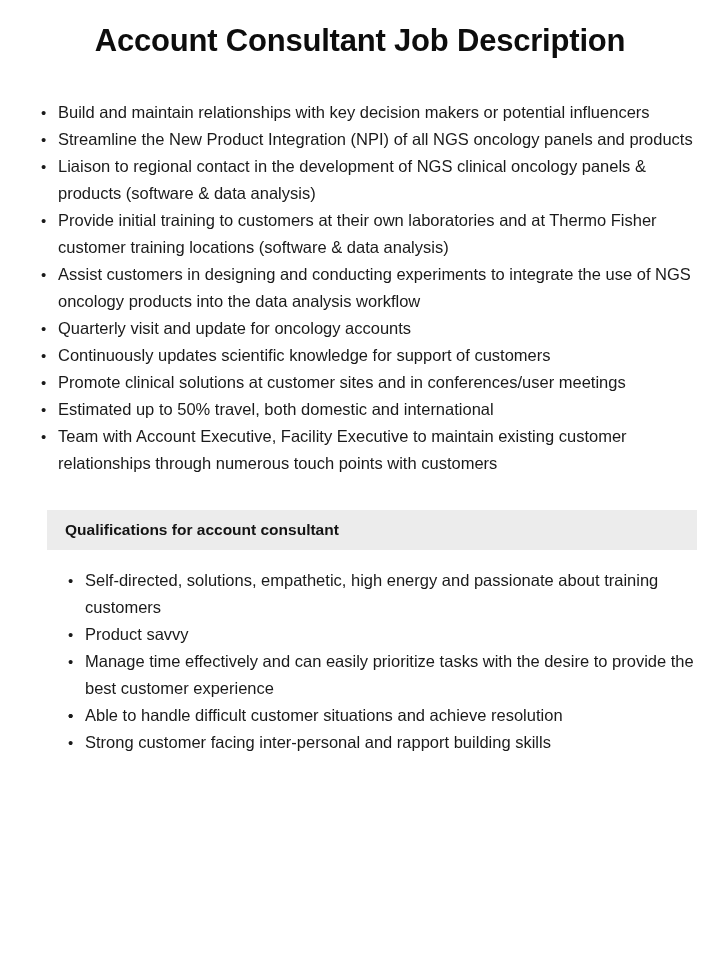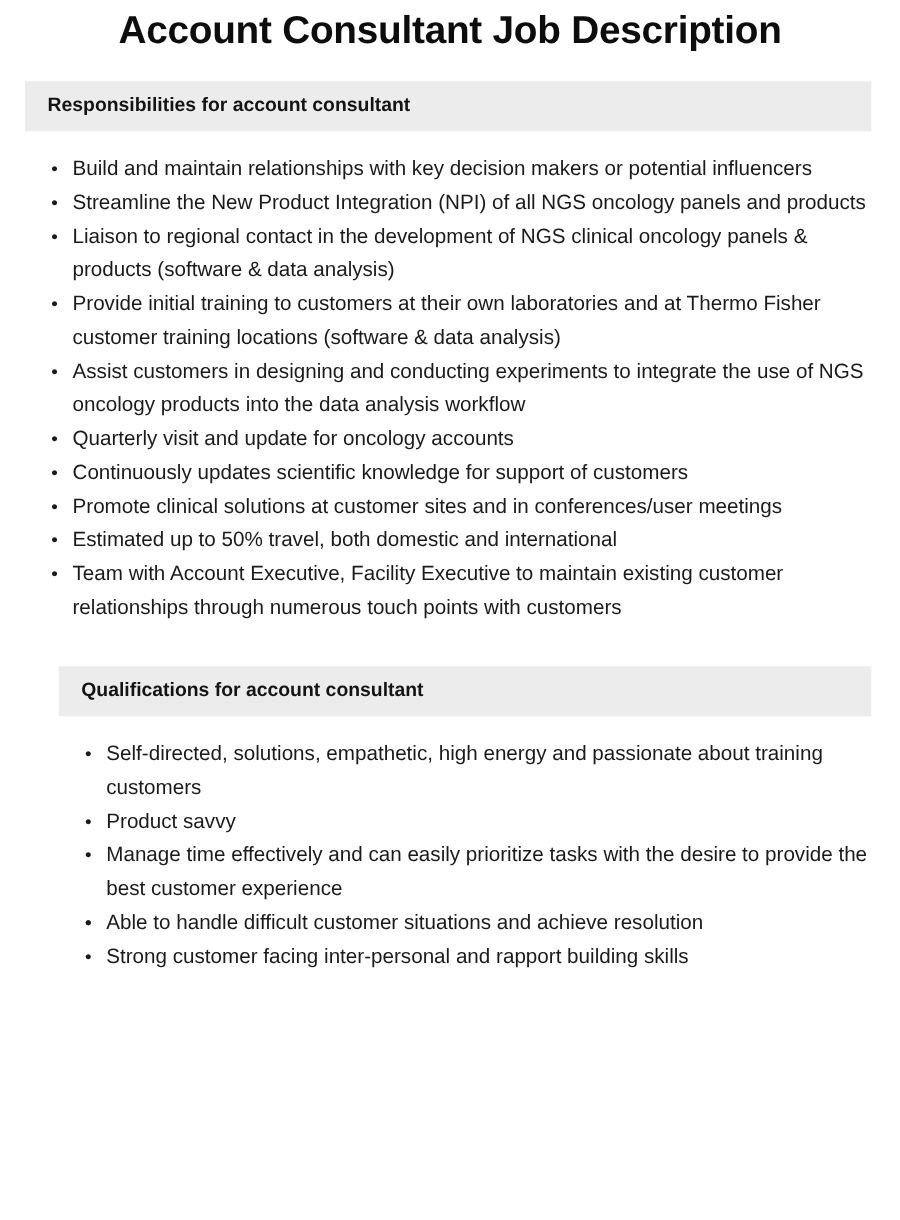--- a/index.html
+++ b/index.html
@@ -19,21 +19,21 @@
     width: 720px;
     box-sizing: border-box;
   }
   .doc-title {
     font-size: 31px;
     font-weight: bold;
     text-align: center;
     letter-spacing: -0.2px;
     color: #0d0d0d;
     margin: 0;
-    padding: 4px 20px 0 20px;
+    padding: 21px 20px 0 20px;
     line-height: 40px;
   }
   .intro {
     font-size: 16.5px;
     line-height: 27px;
     color: #1a1a1a;
     margin: 0;
     padding: 18px 22px 0 20px;
   }
   .section {
@@ -95,23 +95,20 @@
 </style>
 </head>
 <body>
 
 <div class="page">
 
   <h1 class="doc-title">Account Consultant Job Description</h1>
 
 
   <div class="section section-first">
-    <div class="section-header">
-      <span class="section-header-text">Responsibilities for account consultant</span>
-    </div>
     <ul class="bullets first-list">
       <li>
         <span class="bullet-dot">•</span>
         <span class="bullet-text">Build and maintain relationships with key decision makers or potential influencers</span>
       </li>
       <li>
         <span class="bullet-dot">•</span>
         <span class="bullet-text">Streamline the New Product Integration (NPI) of all NGS oncology panels and products</span>
       </li>
       <li>

